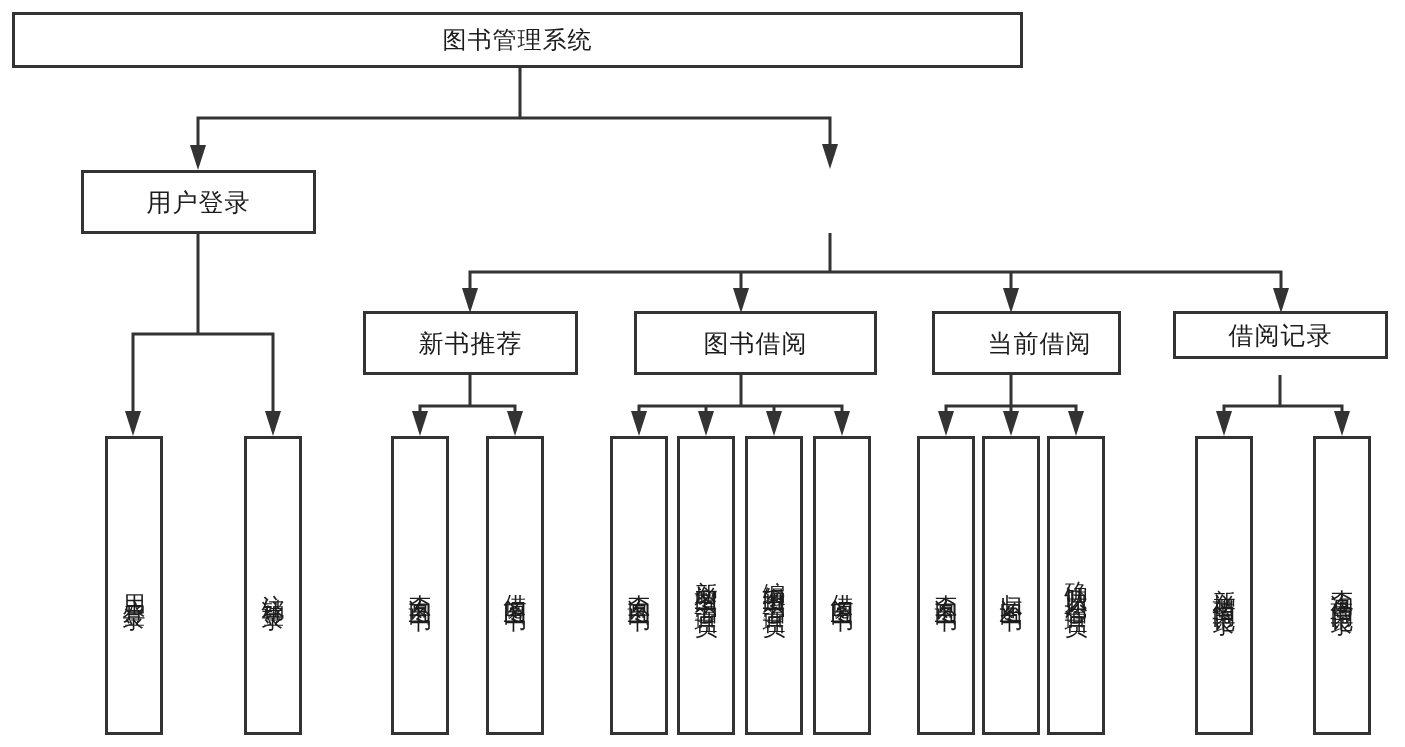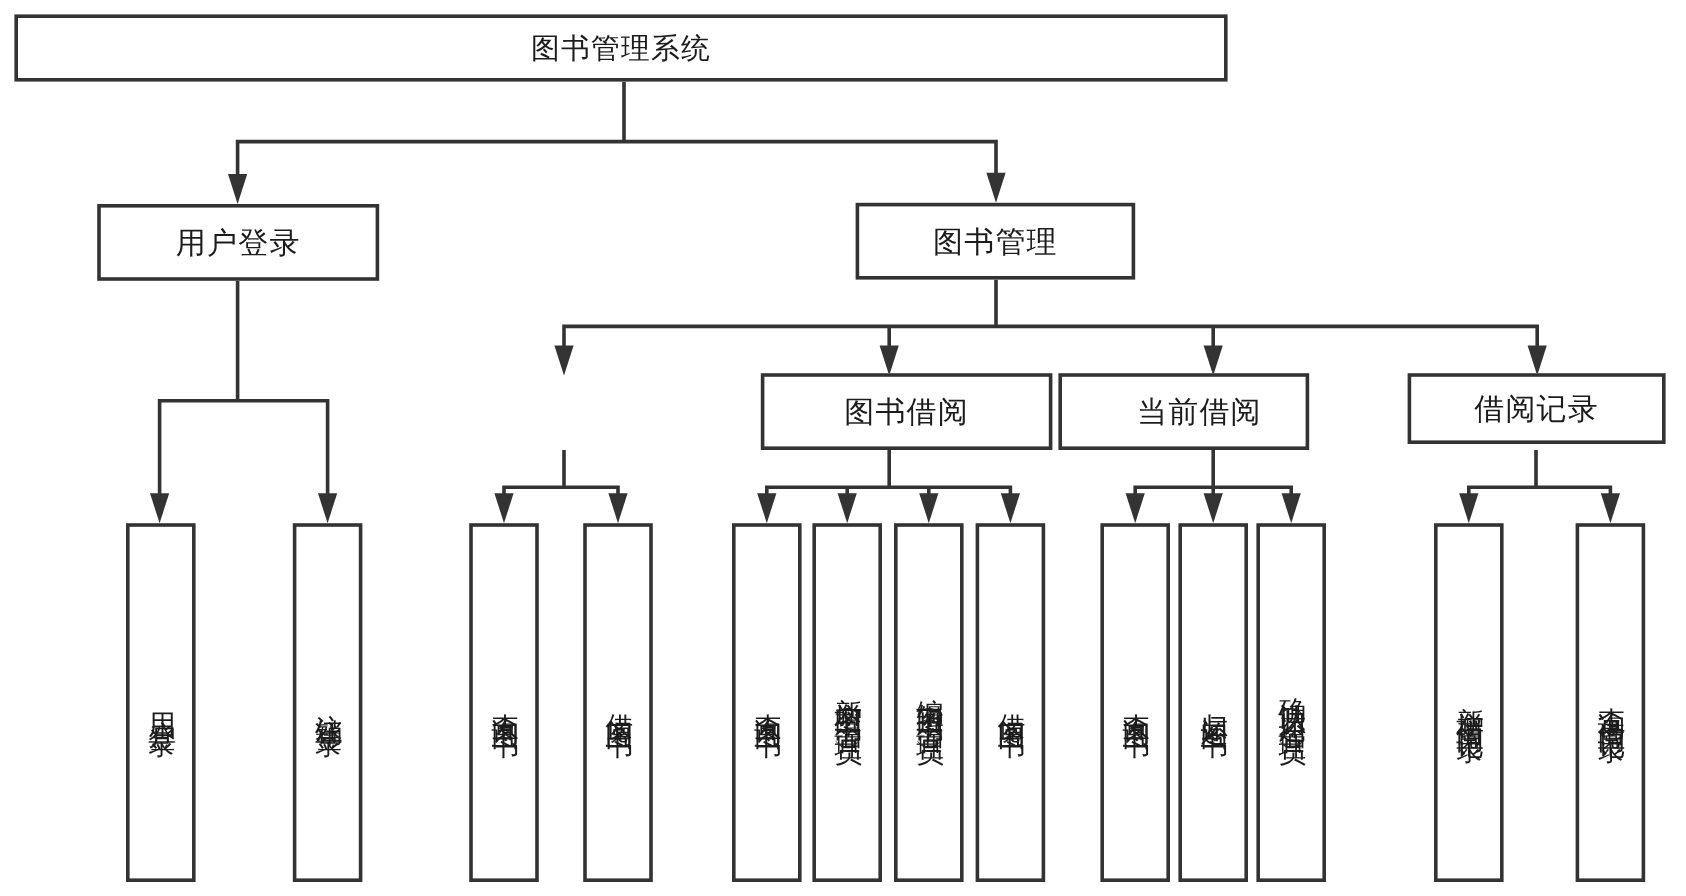--- a/index.html
+++ b/index.html
@@ -2,21 +2,21 @@
 <html style="--line: #333333; --border: #333333; --text: #1c1c1c; --watermark: #a3a3a3; --bg: #ffffff;"><head>
 <meta charset="utf-8">
 <style>
   :root{
     --line:#333333; --border:#333333; --text:#1c1c1c;
     --watermark:#a3a3a3; --bg:#ffffff;
   }
   html,body{margin:0;padding:0;background:var(--bg);}
   .canvas{
     position:relative; width:1405px; height:747px; background:var(--bg);
-    overflow:hidden; font-family:Liberation Mono, monospace; color:var(--text);
+    overflow:hidden; font-family:Liberation Serif, serif; color:var(--text);
   }
   .wires{position:absolute; left:0; top:0; pointer-events:none;}
   .node{
     position:absolute; box-sizing:border-box; background:#fff;
     border:3px solid var(--border);
     display:flex; align-items:center; justify-content:center;
     font-size:25px; letter-spacing:1px; color:var(--text);
     white-space:nowrap;
   }
   .node.root{font-size:24px;}
@@ -64,25 +64,25 @@
       <polygon points="1003,411 1019,411 1011,436"></polygon>
       <polygon points="1068,411 1084,411 1076,436"></polygon>
       <polygon points="1216,411 1232,411 1224,436"></polygon>
       <polygon points="1334,411 1350,411 1342,436"></polygon>
     </g>
   </svg>
 
   <div class="node root" style="left:12px; top:12px; width:1011px; height:56px;">图书管理系统</div>
 
   <div class="node" style="left:81px; top:170px; width:235px; height:64px;">用户登录</div>
-  <div class="node" style="left:713px; top:169px; width:233px; height:64px;">图书管理</div>
 
+  <div class="node" style="left:363px; top:311px; width:215px; height:64px;">新书推荐</div>
   <div class="node" style="left:634px; top:311px; width:243px; height:64px;">图书借阅</div>
-  <div class="node" style="left:882px; top:311px; width:209px; height:64px;padding-left:26px;">当前借阅</div>
-  <div class="node" style="left:1173px; top:311px; width:215px; height:59px;text-align:right;">借阅记录</div>
+  <div class="node" style="left:932px; top:311px; width:189px; height:64px;padding-left:26px;">当前借阅</div>
+  <div class="node" style="left:1173px; top:311px; width:215px; height:48px;text-align:right;">借阅记录</div>
 
   <div class="node vnode" style="left:105px; top:436px; width:58px; height:299px;">用户登录</div>
   <div class="node vnode" style="left:244px; top:436px; width:58px; height:299px;">注销登录</div>
 
   <div class="node vnode" style="left:391px; top:436px; width:58px; height:299px;">查询图书</div>
   <div class="node vnode" style="left:486px; top:436px; width:58px; height:299px;">借阅图书</div>
 
   <div class="node vnode" style="left:610px; top:436px; width:58px; height:299px;">查询图书</div>
   <div class="node vnode" style="left:677px; top:436px; width:58px; height:299px;">新增图书（管理员）</div>
   <div class="node vnode" style="left:745px; top:436px; width:58px; height:299px;">编辑图书（管理员）</div>

